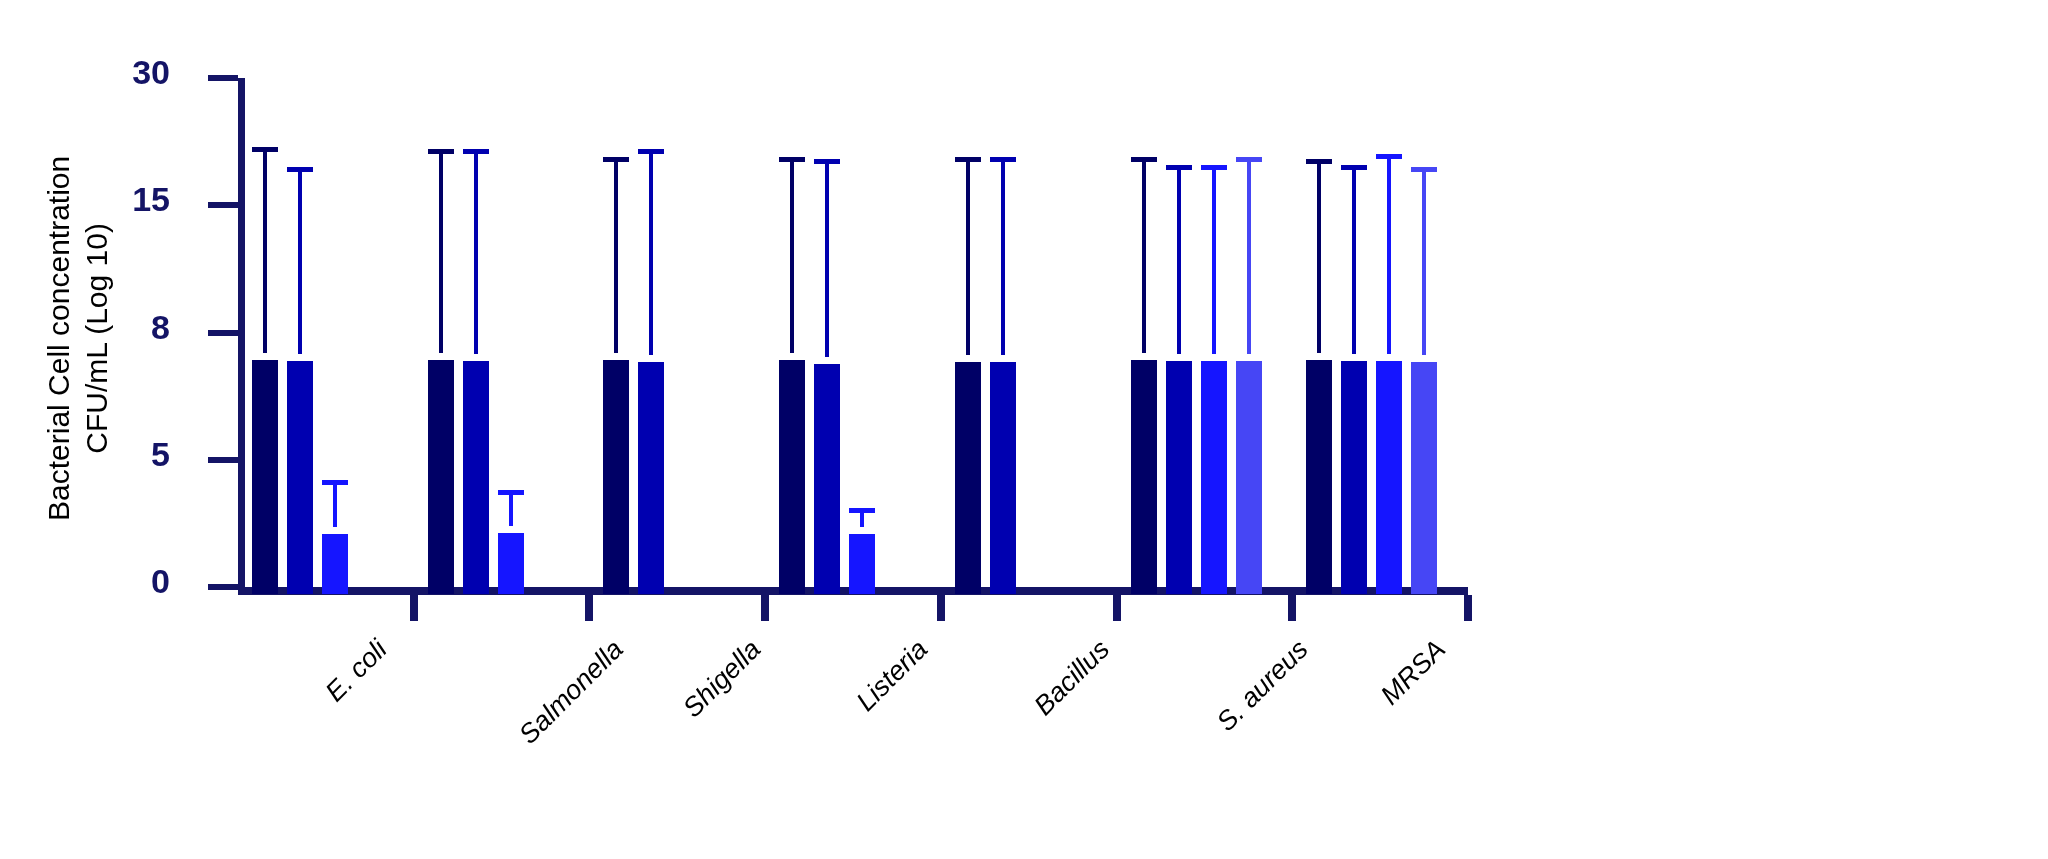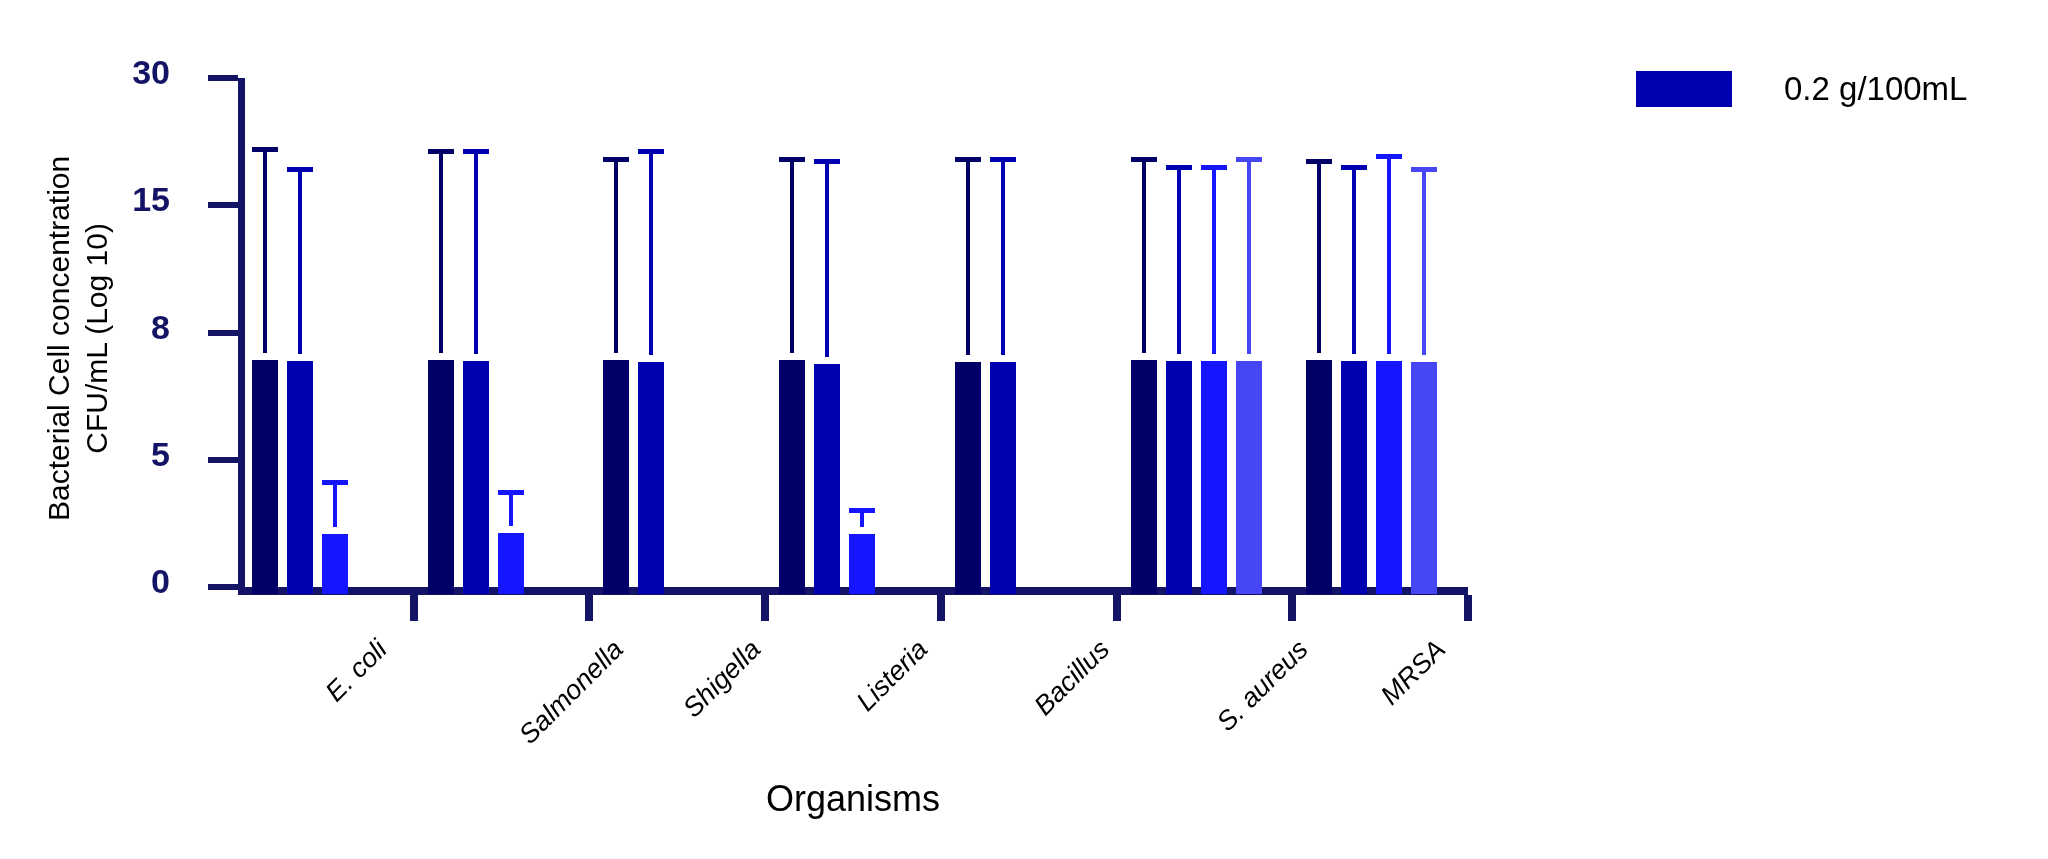--- a/index.html
+++ b/index.html
@@ -164,22 +164,17 @@
         <div class="errbar" style="left: 1114.29px; top: 86.53px; height: 189.602px; background: rgb(0, 0, 176);"></div>
         <div class="errcap" style="left: 1103.29px; top: 86.53px; background: rgb(0, 0, 176);"></div>
         <div class="bar" style="left: 1138.29px; width: 26px; height: 232.868px; background: rgb(21, 21, 255);"></div>
         <div class="errbar" style="left: 1149.29px; top: 76.35px; height: 199.782px; background: rgb(21, 21, 255);"></div>
         <div class="errcap" style="left: 1138.29px; top: 76.35px; background: rgb(21, 21, 255);"></div>
         <div class="bar" style="left: 1173.29px; width: 26px; height: 231.595px; background: rgb(70, 70, 245);"></div>
         <div class="errbar" style="left: 1184.29px; top: 89.075px; height: 188.33px; background: rgb(70, 70, 245);"></div>
         <div class="errcap" style="left: 1173.29px; top: 89.075px; background: rgb(70, 70, 245);"></div>
       </div>
 
-    <div id="xlabel">Organisms</div>
   </div>
 
   <div id="legend">
-      <div class="legend-row">
-        <div class="swatch" style="background: rgb(0, 0, 176);"></div>
-        <div class="legend-text">0.2 g/100mL</div>
-      </div>
     </div>
 </div>
 
 </body></html>

